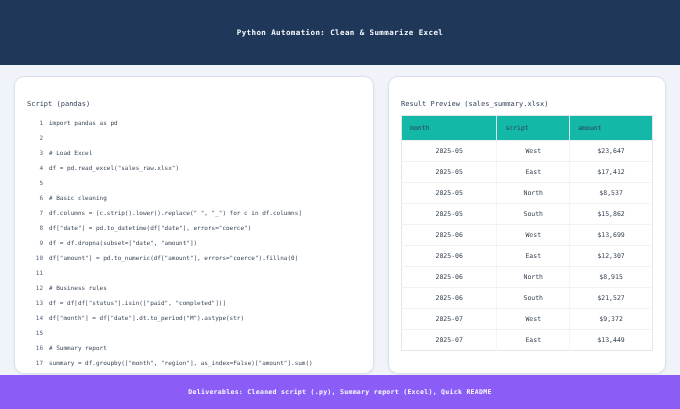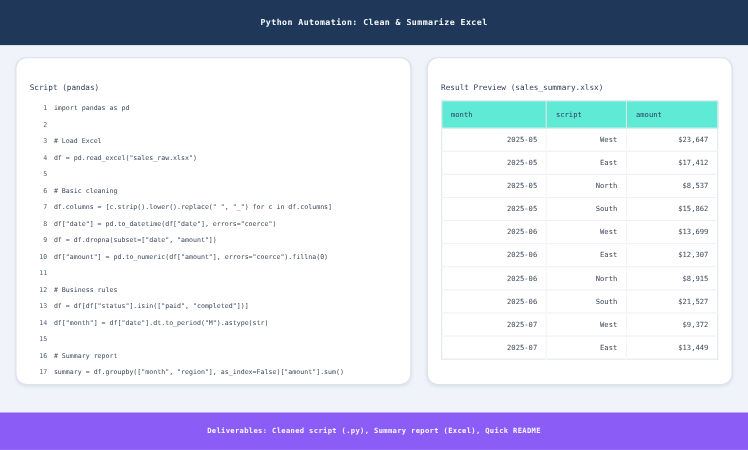--- a/index.html
+++ b/index.html
@@ -4,21 +4,21 @@
 <style>
   * { margin: 0; padding: 0; box-sizing: border-box; }
   html, body { width: 680px; height: 409px; }
   body {
     position: relative;
     background: #f0f4fa;
     font-family: "DejaVu Sans Mono", "Liberation Mono", monospace;
     overflow: hidden;
   }
   .topbar {
-    height: 41px;
+    height: 65px;
     background: #1f3859;
     display: flex;
     align-items: center;
     justify-content: center;
   }
   .topbar .title {
     color: #f5f8fc;
     font-size: 7.5px;
     font-weight: bold;
     letter-spacing: 0.4px;
@@ -63,33 +63,33 @@
   }
   .code-line .code { flex: 1 1 auto; }
   table.preview {
     width: 100%;
     margin-top: 4px;
     border-collapse: collapse;
     border: 1px solid #e2e7ee;
     table-layout: fixed;
   }
   table.preview th {
-    background: #5eead4;
+    background: #14b8a6;
     color: #2f3e57;
     font-weight: normal;
     text-align: left;
     font-size: 6.5px;
     padding: 8px 8px;
     border-right: 1px solid #dde3ec;
   }
   table.preview th:last-child { border-right: none; }
   table.preview td {
     font-size: 6.5px;
     color: #394656;
-    text-align: right;
+    text-align: center;
     padding: 6px 8px;
     border-top: 1px solid #eef1f6;
     border-right: 1px solid #f2f4f8;
     white-space: nowrap;
   }
   table.preview td:last-child { border-right: none; }
   col.c-month { width: 38%; }
   col.c-region { width: 29%; }
   col.c-amount { width: 33%; }
   .bottombar {

